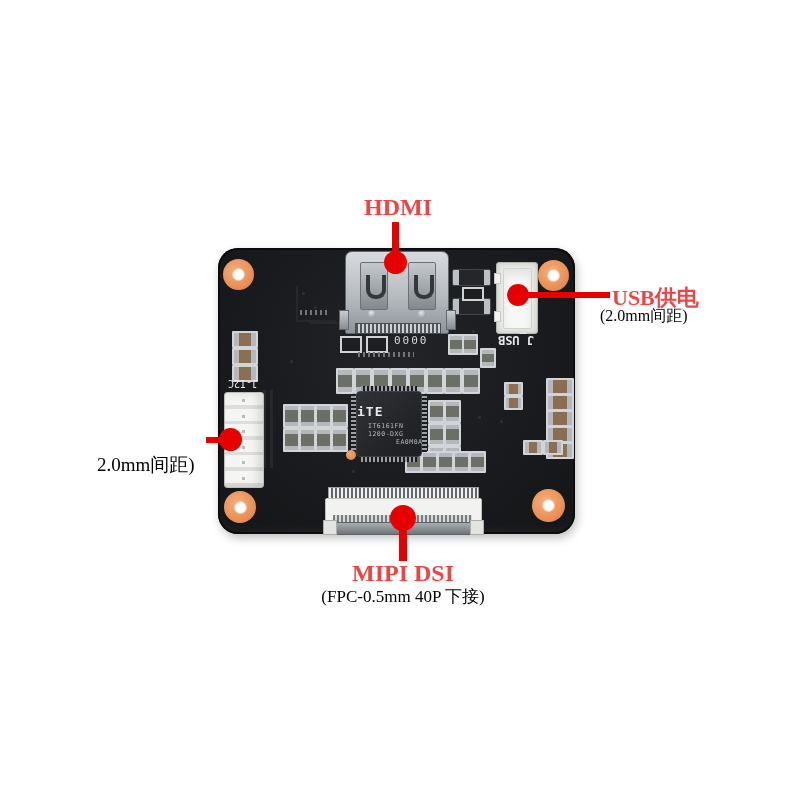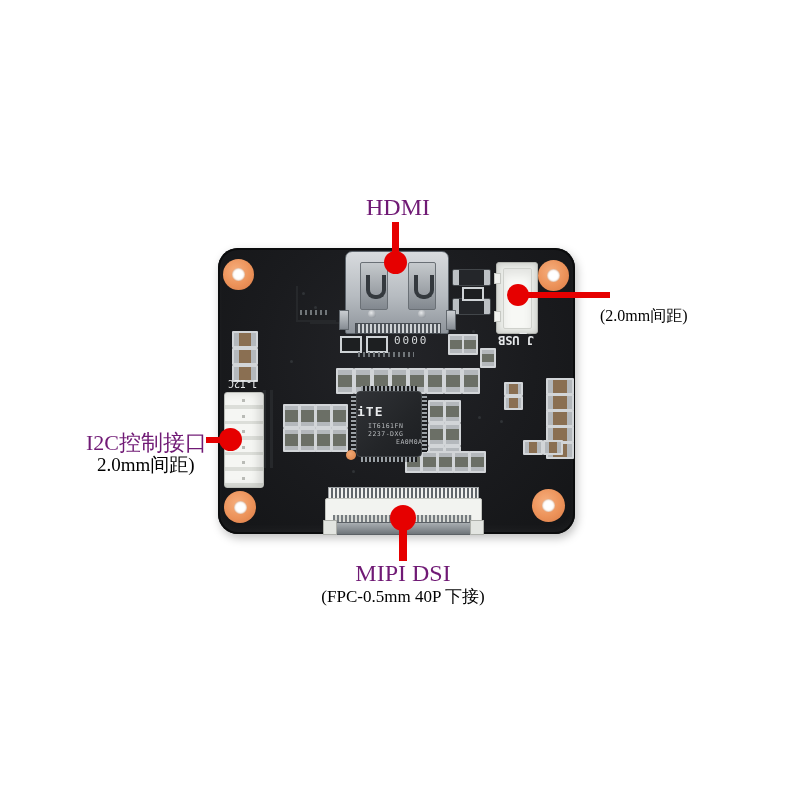--- a/index.html
+++ b/index.html
@@ -1,19 +1,19 @@
 <!DOCTYPE html>
 <html><head>
 <meta charset="utf-8">
 <style>
   html,body{margin:0;padding:0;background:#ffffff;}
   .canvas{position:relative;width:800px;height:800px;background:#ffffff;overflow:hidden;
           font-family:"Liberation Serif","DejaVu Serif",serif;}
   
-  .lbl-red{position:absolute;color:#701a75;font-weight:normal;white-space:nowrap;}
+  .lbl-red{position:absolute;color:#ef4444;font-weight:bold;white-space:nowrap;}
   .lbl-black{position:absolute;color:#000000;white-space:nowrap;}
   .dot{position:absolute;background:#e60000;border-radius:50%;}
   .vline{position:absolute;background:#e60000;}
   .hline{position:absolute;background:#e60000;}
   
   .board{position:absolute;left:218px;top:248px;width:357px;height:286px;border-radius:20px;
          background:radial-gradient(ellipse at 50% 38%, #232428 0%, #1a1b1e 55%, #141517 100%);
          box-shadow:inset 0 0 0 2px #0b0c0d, inset 0 -5px 10px rgba(255,255,255,0.04), 2px 4px 10px rgba(0,0,0,0.25);}
   .hole{position:absolute;border-radius:50%;
         background:radial-gradient(circle at 42% 38%, #f6ae7d 0%, #ec9259 55%, #d97b47 100%);}
@@ -187,35 +187,35 @@
     <div class="fpc-latch" style="left:145px;"></div>
   </div>
 
   <div class="chip">
     <div class="chip-pins-h" style="top:-6px;"></div>
     <div class="chip-pins-h" style="bottom:-6px;"></div>
     <div class="chip-pins-v" style="left:-6px;"></div>
     <div class="chip-pins-v" style="right:-6px;"></div>
     <div class="chip-logo">iTE</div>
     <div class="chip-line" style="top:30px;">IT6161FN</div>
-    <div class="chip-line" style="top:38px;">2237-DXG</div>
+    <div class="chip-line" style="top:38px;">1200-DXG</div>
     <div class="chip-line" style="top:46px;margin-left:28px;">EA0M0A</div>
   </div>
   <div class="orange-dot"></div>
   <div class="silk" style="left:394px;top:334px;font-size:11px;letter-spacing:2px;color:#d7dadc;">0000</div>
 
   <div class="lbl-red" style="left:364px;top:194px;width:68px;text-align:center;font-size:24px;">HDMI</div>
   <div class="vline" style="left:392px;top:222px;width:7px;height:42px;"></div>
   <div class="dot" style="left:384px;top:251px;width:23px;height:23px;"></div>
 
   <div class="dot" style="left:507px;top:284px;width:22px;height:22px;"></div>
   <div class="hline" style="left:520px;top:292px;width:90px;height:6px;"></div>
+  <div class="lbl-red" style="left:612px;top:283px;font-size:22px;">USB供电</div>
   <div class="lbl-black" style="left:600px;top:306px;font-size:16px;">(2.0mm间距)</div>
 
-  <div class="lbl-red" style="left:86px;top:428px;font-size:22px;">I2C控制接口</div>
   <div class="lbl-black" style="left:97px;top:452px;font-size:19px;">2.0mm间距)</div>
   <div class="hline" style="left:206px;top:437px;width:28px;height:6px;"></div>
   <div class="dot" style="left:219px;top:428px;width:23px;height:23px;"></div>
 
   <div class="dot" style="left:390px;top:505px;width:26px;height:26px;"></div>
   <div class="vline" style="left:399px;top:520px;width:8px;height:41px;"></div>
   <div class="lbl-red" style="left:343px;top:560px;width:120px;text-align:center;font-size:24px;">MIPI DSI</div>
   <div class="lbl-black" style="left:300px;top:585px;width:206px;text-align:center;font-size:17px;">(FPC-0.5mm 40P 下接)</div>
 
 </div>

